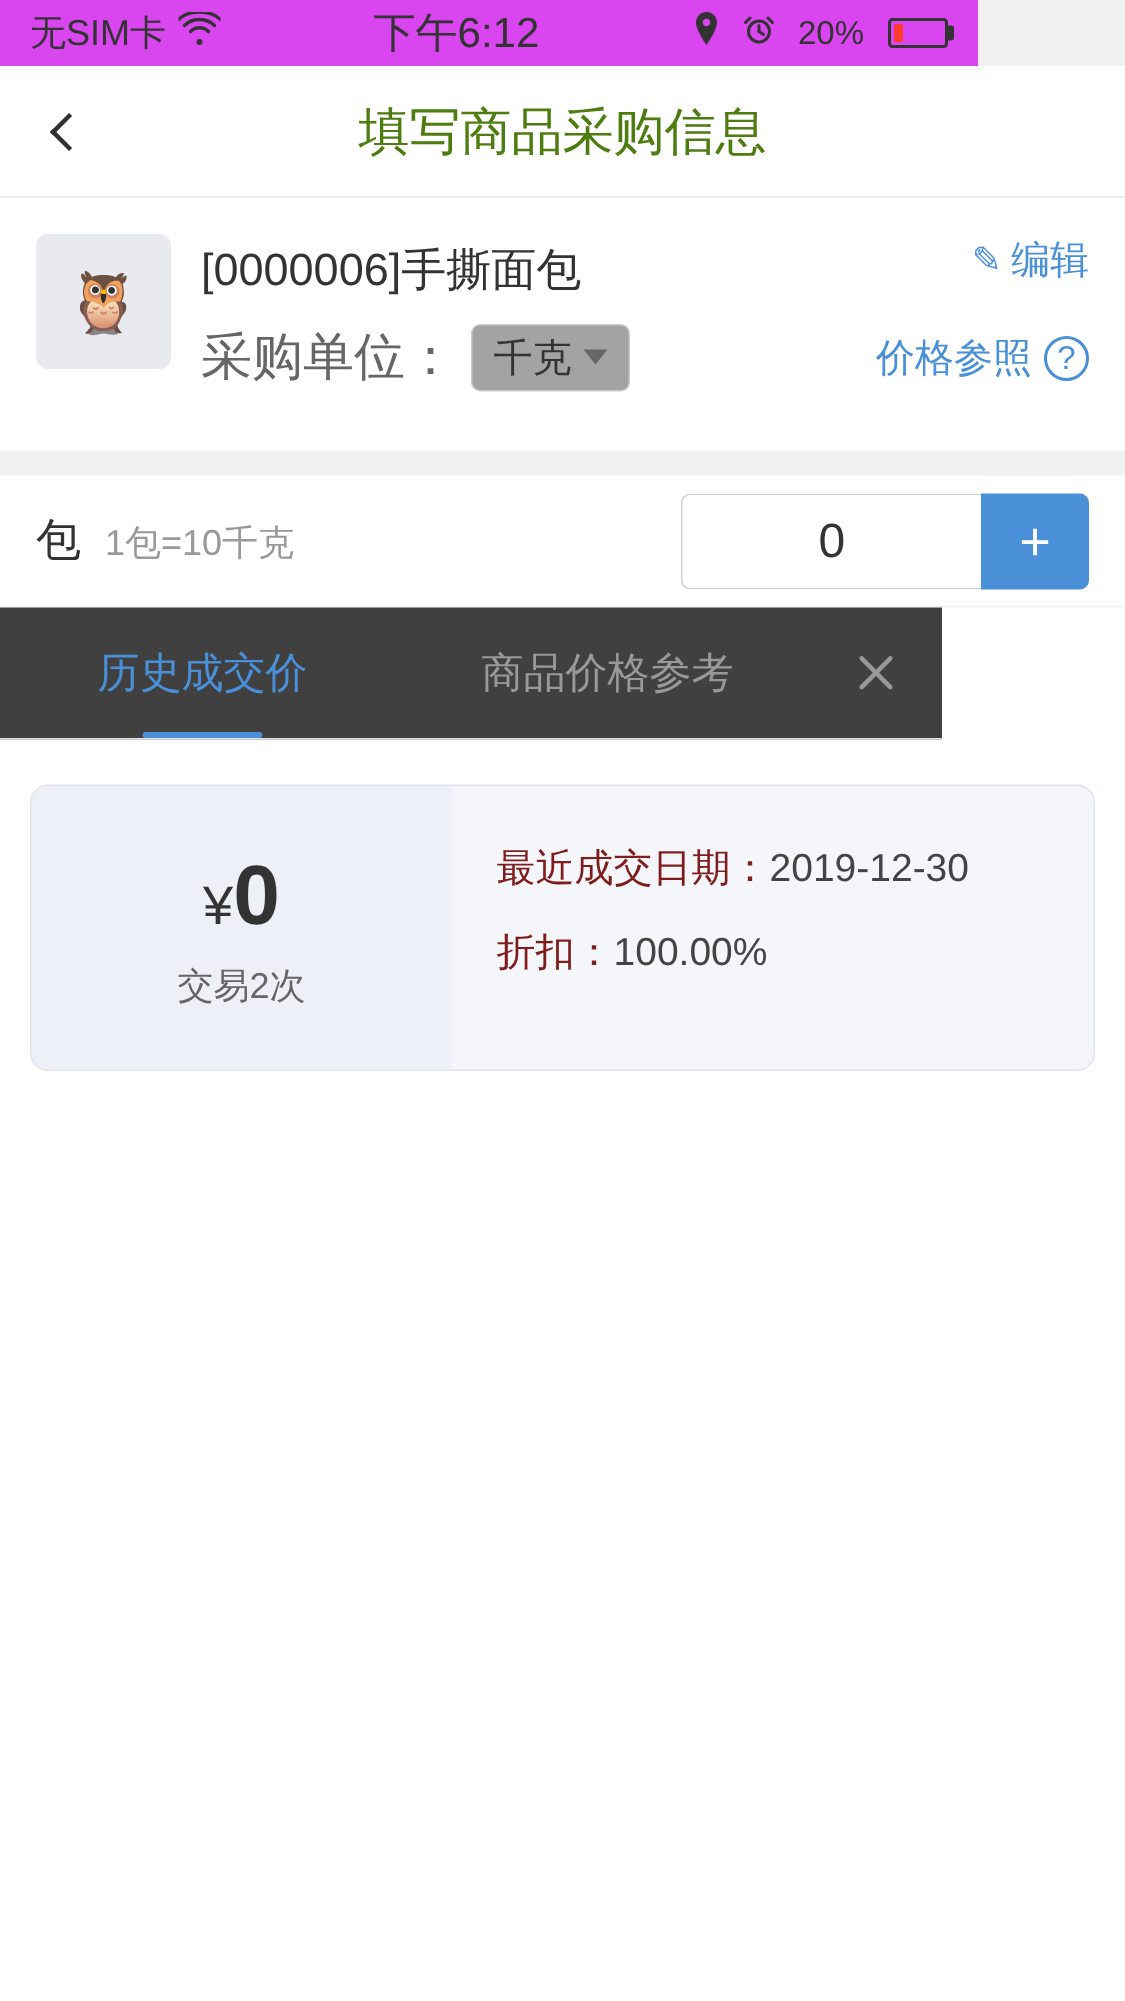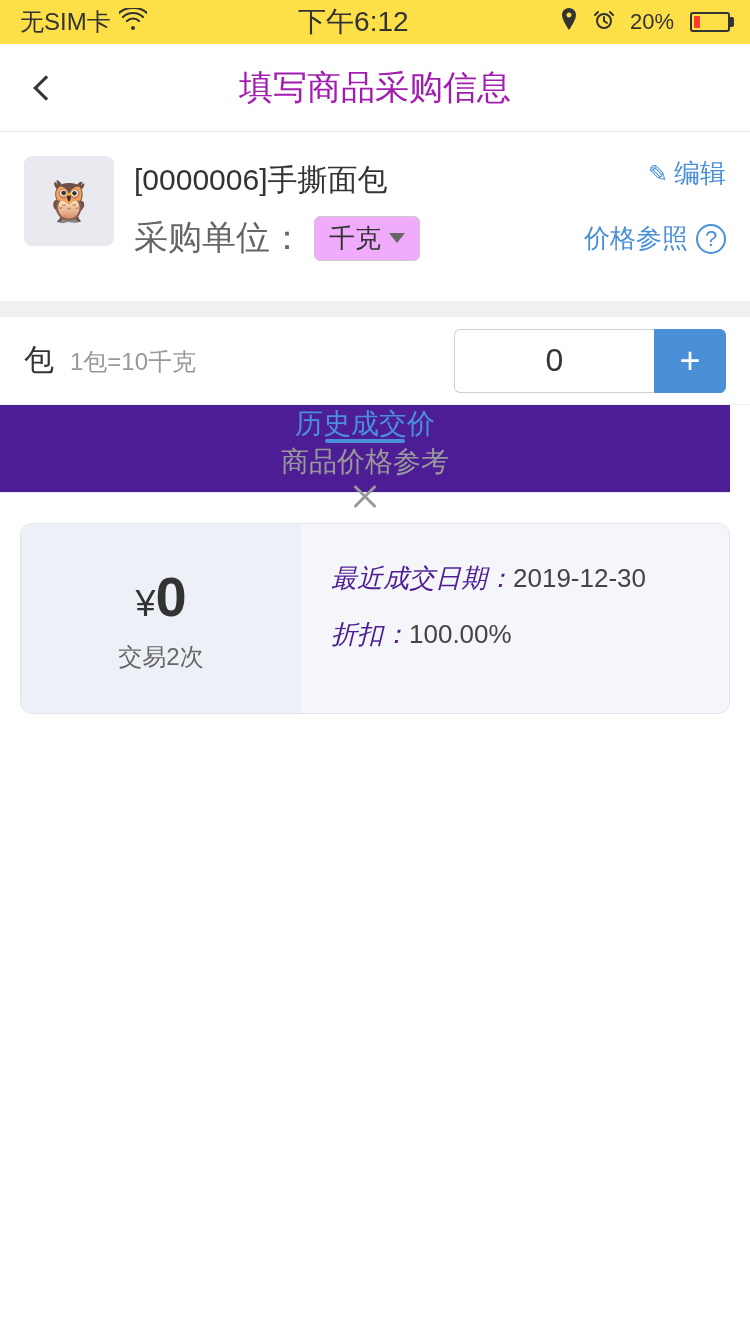--- a/index.html
+++ b/index.html
@@ -7,23 +7,23 @@
     body {
       width: 750px;
       min-height: 1334px;
       font-family: -apple-system, "PingFang SC", "Microsoft YaHei", sans-serif;
       background: #f0f0f0;
       overflow-x: hidden;
     }
 
     
     .status-bar {
-      width: 750px;
+      width: 652px;
       height: 44px;
-      background: #fde047;
+      background: #d946ef;
       display: flex;
       align-items: center;
       justify-content: space-between;
       padding: 0 20px;
       font-size: 26px;
     }
     .status-left {
       display: flex;
       align-items: center;
       gap: 8px;
@@ -93,21 +93,21 @@
     }
     .nav-back-arrow {
       width: 18px;
       height: 18px;
       border-left: 3px solid #333;
       border-bottom: 3px solid #333;
       transform: rotate(45deg);
     }
     .nav-title {
       font-size: 34px;
-      color: #a21caf;
+      color: #4d7c0f;
       font-weight: 500;
     }
 
     
     .product-card {
       width: 750px;
       background: #fff;
       padding: 24px 24px 20px 24px;
       margin-top: 0;
     }
@@ -157,21 +157,21 @@
       color: #666;
     }
     .unit-select {
       display: flex;
       align-items: center;
       border: 1px solid #ccc;
       border-radius: 6px;
       padding: 4px 14px;
       font-size: 26px;
       color: #333;
-      background: #f0abfc;
+      background: #a3a3a3;
       cursor: pointer;
       gap: 8px;
     }
     .unit-select-arrow {
       width: 0;
       height: 0;
       border-left: 8px solid transparent;
       border-right: 8px solid transparent;
       border-top: 10px solid #666;
     }
@@ -275,28 +275,27 @@
       font-weight: 300;
     }
 
     
     .tab-section {
       width: 750px;
       background: #fff;
       margin-top: 0;
     }
     .tab-header {
-      width: 730px;
+      width: 628px;
       height: 88px;
-      background: #4c1d95;
+      background: #404040;
       display: flex;
       align-items: center;
       border-bottom: 1px solid #e8e8e8;
       position: relative;
-      flex-direction: column;
     }
     .tab-item {
       flex: 1;
       height: 100%;
       display: flex;
       align-items: center;
       justify-content: center;
       font-size: 28px;
       color: #999;
       cursor: pointer;
@@ -384,22 +383,21 @@
       display: flex;
       flex-direction: column;
       gap: 20px;
     }
     .card-detail-row {
       font-size: 26px;
       color: #444;
       line-height: 1.4;
     }
     .card-detail-label {
-      color: #4c1d95;
-      font-style: italic;
+      color: #7f1d1d;
     }
 
     
     .main-content {
       background: #fff;
       min-height: 700px;
     }
   </style>
 </head>
 <body>

